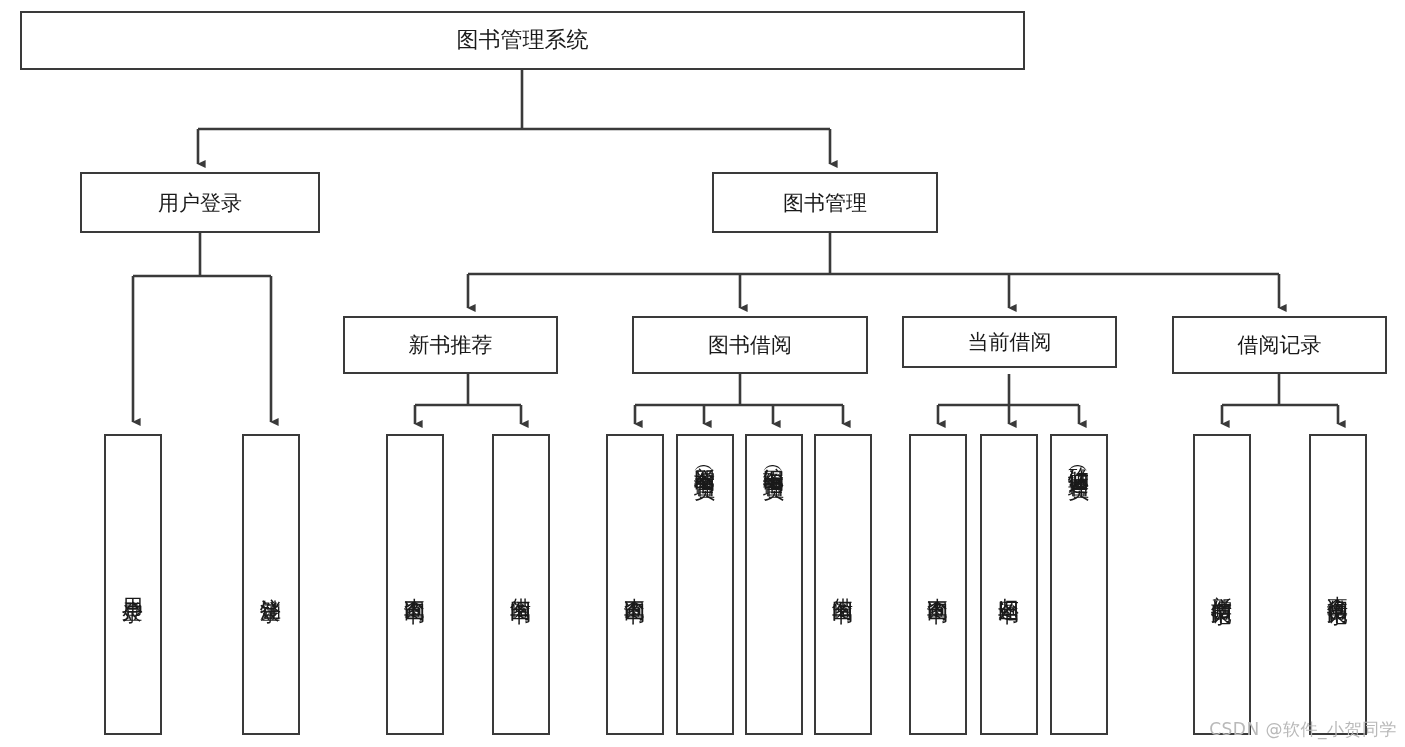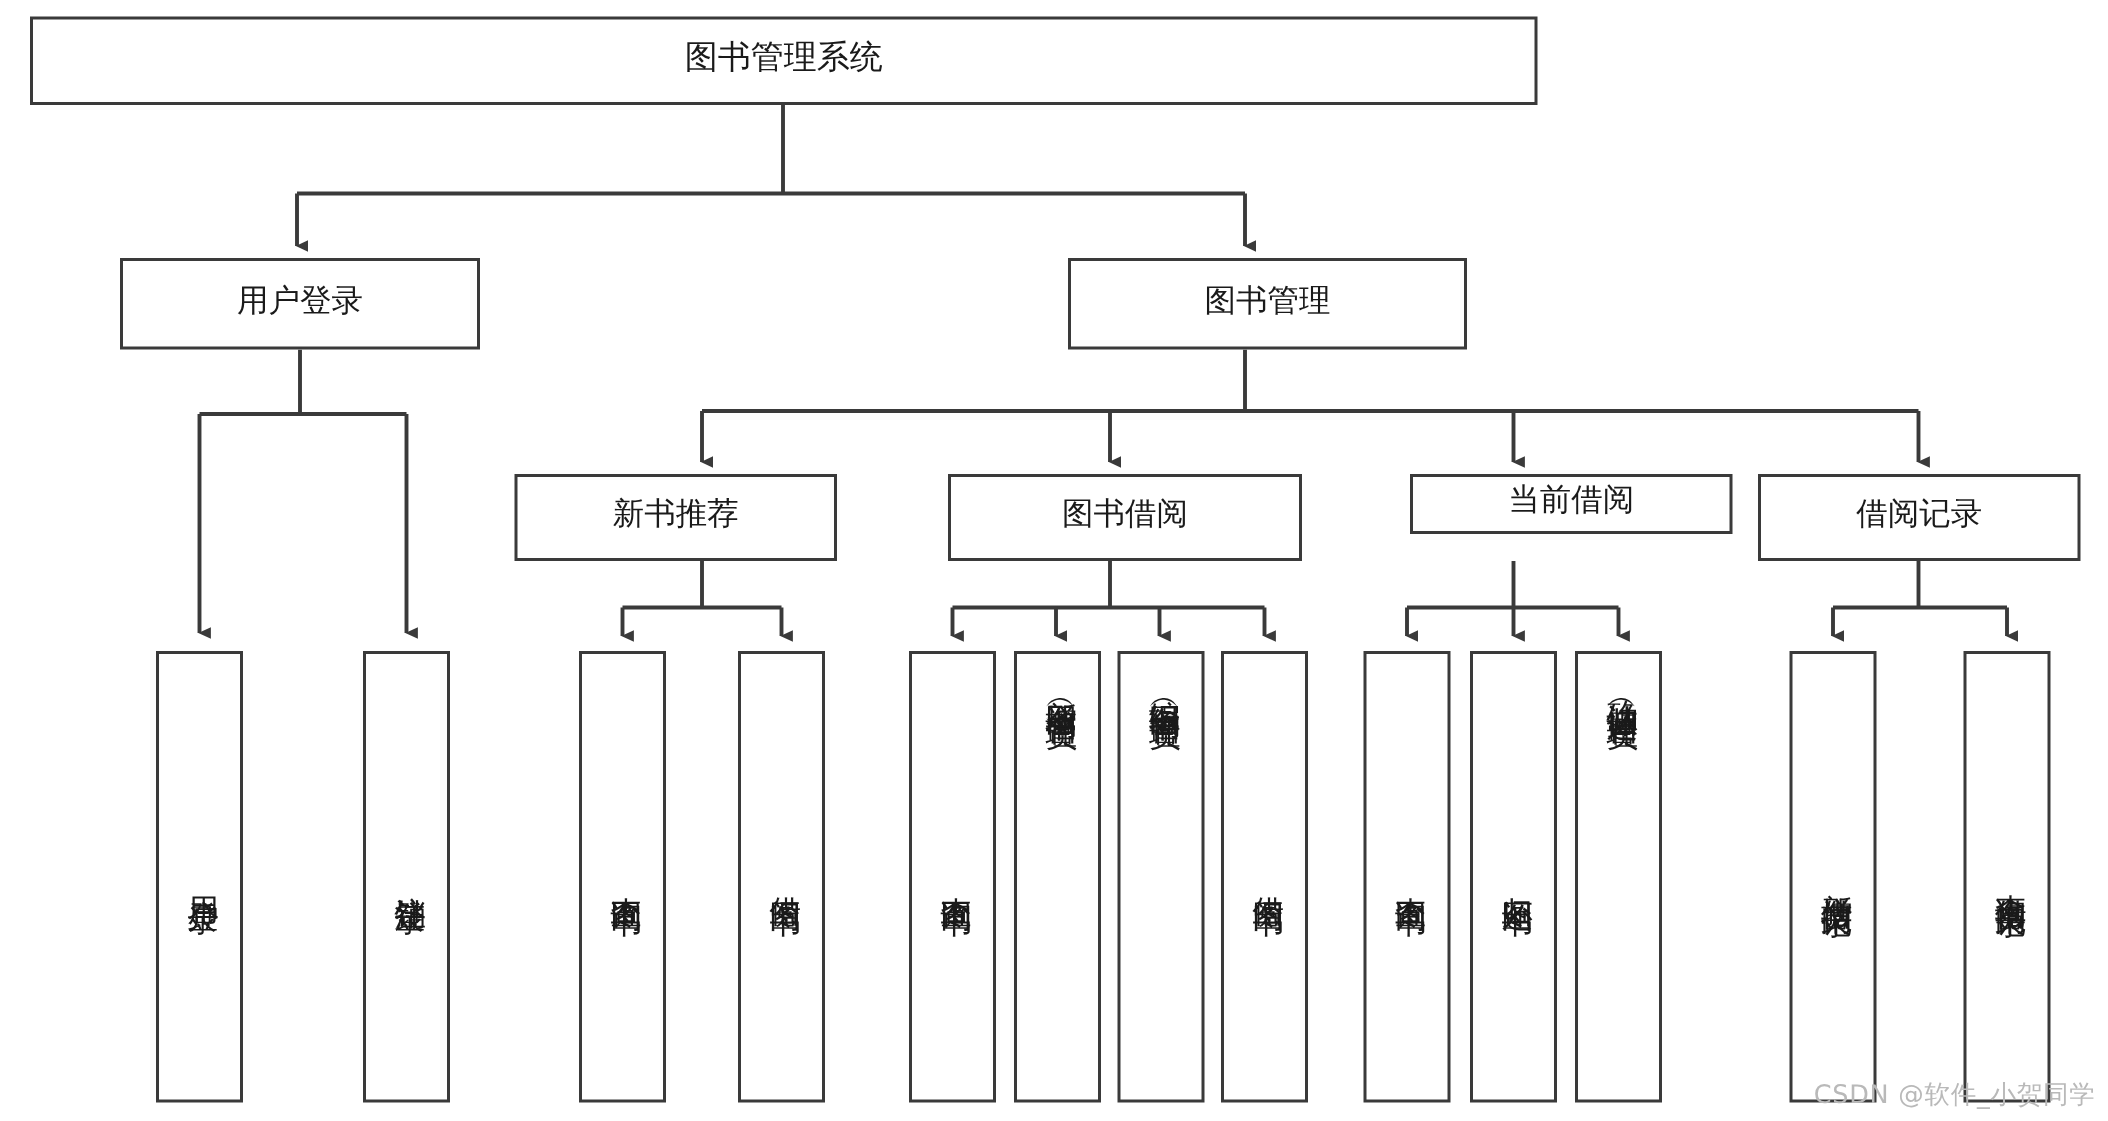--- a/index.html
+++ b/index.html
@@ -30,21 +30,21 @@
     position: absolute;
     box-sizing: border-box;
     background: #ffffff;
     border: 2px solid #3a3a3a;
     display: flex;
     align-items: center;
     justify-content: center;
     color: #1a1a1a;
   }
   .node-label {
-    font-family: Liberation Mono, monospace;
+    font-family: Liberation Sans, sans-serif;
     line-height: 1.12;
     text-align: center;
     white-space: nowrap;
   }
   .lvl0 .node-label { font-size: 22px; }
   .lvl1 .node-label { font-size: 21px; }
   .lvl2 .node-label { font-size: 21px; }
   .leaf {
     align-items: flex-start;
     justify-content: center;
@@ -130,33 +130,33 @@
   </svg>
 
   <div class="node-box lvl0" style="left:20px; top:11px; width:1005px; height:59px;">
     <span class="node-label">图书管理系统</span>
   </div>
 
   <div class="node-box lvl1" style="left:80px; top:172px; width:240px; height:61px;">
     <span class="node-label">用户登录</span>
   </div>
 
-  <div class="node-box lvl1" style="left:712px; top:172px; width:266px; height:61px;">
+  <div class="node-box lvl1" style="left:712px; top:172px; width:226px; height:61px;">
     <span class="node-label">图书管理</span>
   </div>
 
   <div class="node-box lvl2" style="left:343px; top:316px; width:215px; height:58px;">
     <span class="node-label">新书推荐</span>
   </div>
 
   <div class="node-box lvl2" style="left:632px; top:316px; width:236px; height:58px;">
     <span class="node-label">图书借阅</span>
   </div>
 
-  <div class="node-box lvl2" style="left:940px; top:316px; width:215px; height:40px;">
+  <div class="node-box lvl2" style="left:902px; top:316px; width:215px; height:52px;">
     <span class="node-label">当前借阅</span>
   </div>
 
   <div class="node-box lvl2" style="left:1172px; top:316px; width:215px; height:58px;">
     <span class="node-label">借阅记录</span>
   </div>
 
   <div class="node-box leaf leaf-mid" style="left:104px; top:434px; width:58px; height:301px;">
     <span class="node-label">用户登录</span>
   </div>

